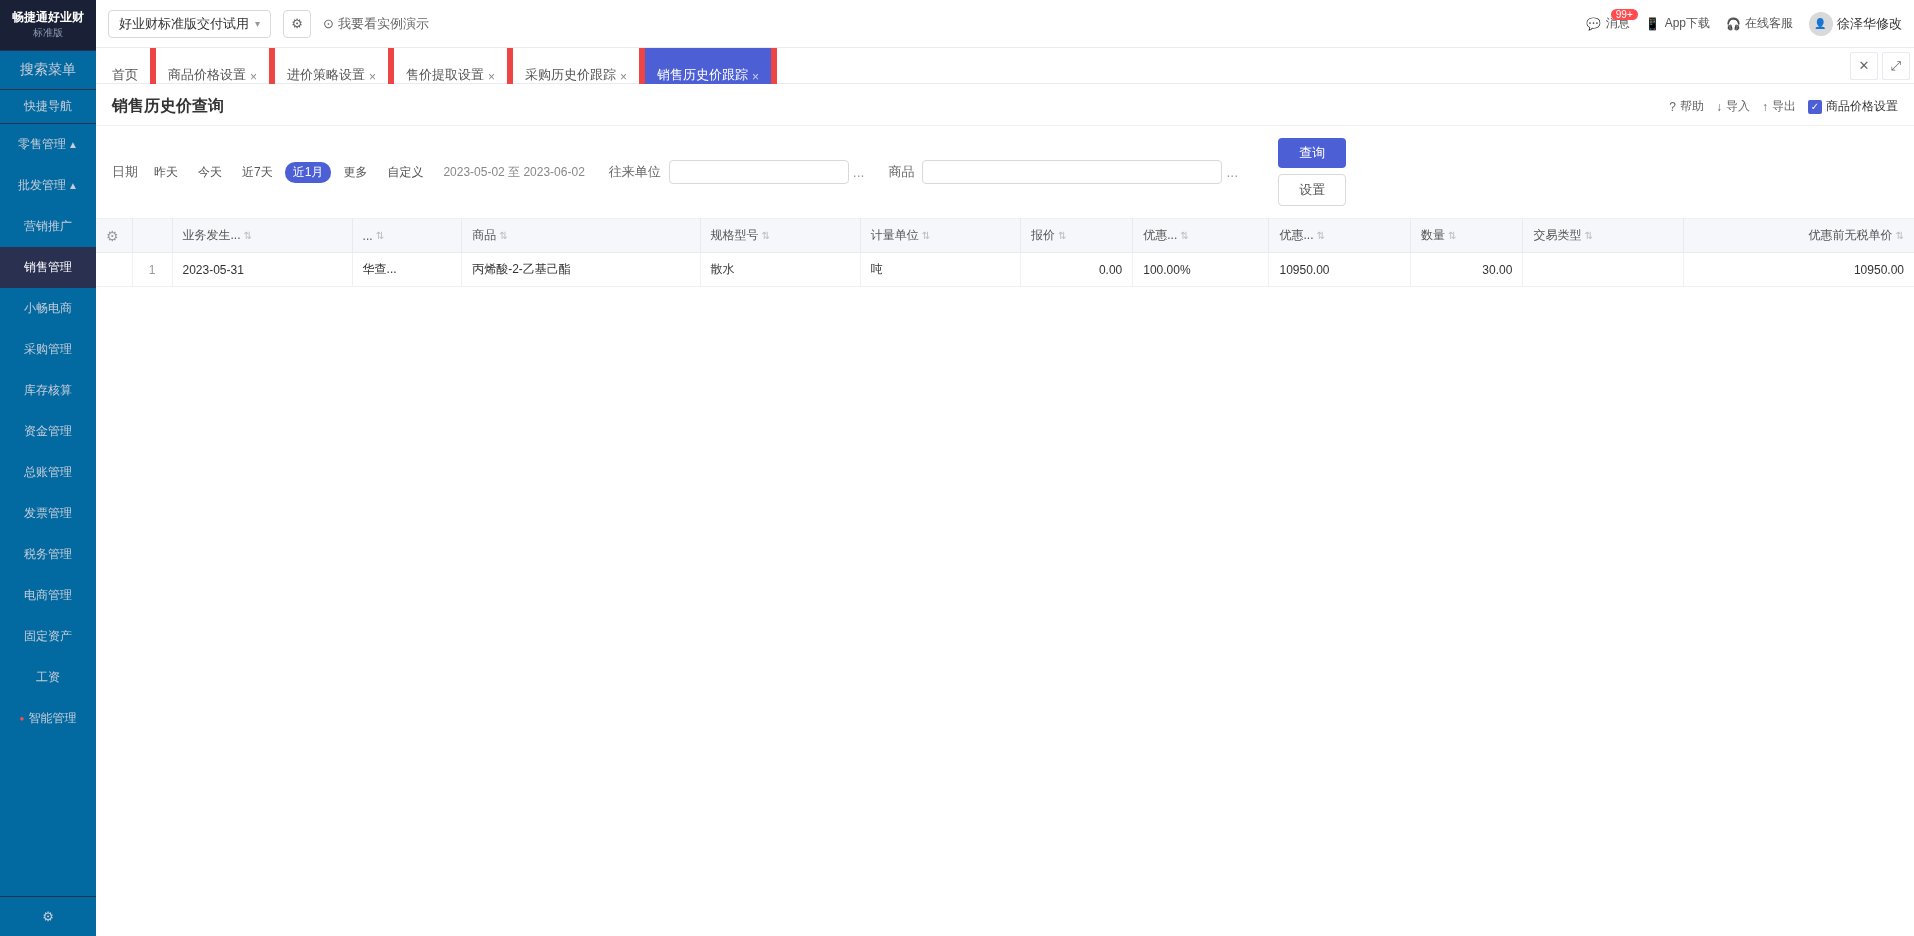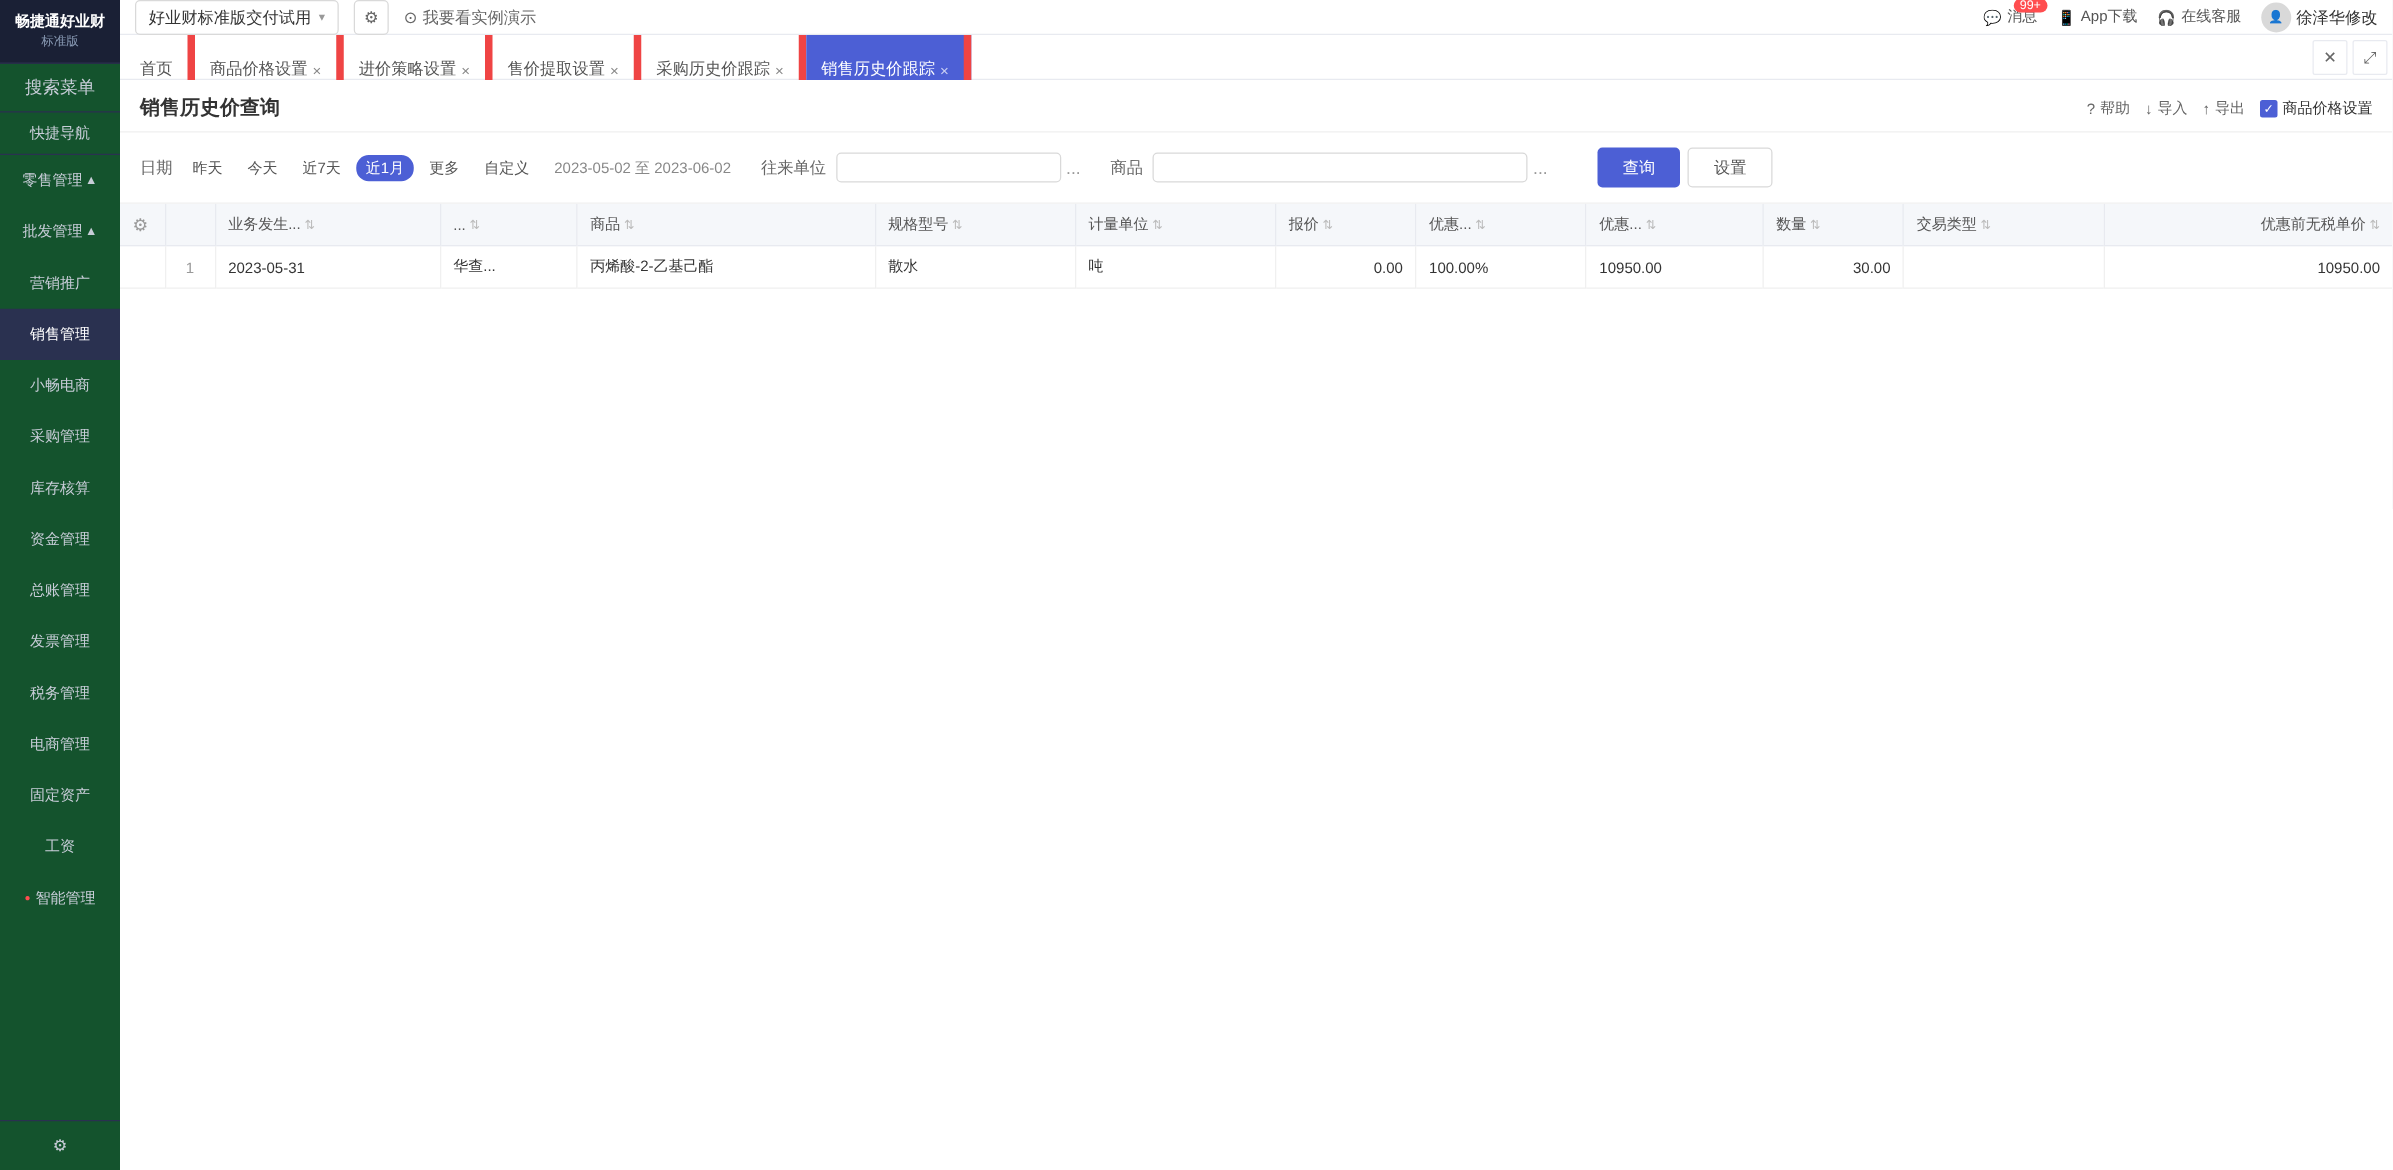--- a/index.html
+++ b/index.html
@@ -1,35 +1,35 @@
 <!DOCTYPE html>
 <html><head>
   <meta charset="utf-8">
   <style>
     * { box-sizing: border-box; margin: 0; padding: 0; }
     body { font-family: "Microsoft YaHei", "PingFang SC", sans-serif; font-size: 13px; background: #f0f2f5; display: flex; height: 936px; overflow: hidden; }
 
     
-    .sidebar { width: 96px; background: #14532d; color: #c8cdd8; display: flex; flex-direction: column; height: 100%; flex-shrink: 0; }
+    .sidebar { width: 96px; background: #0369a1; color: #c8cdd8; display: flex; flex-direction: column; height: 100%; flex-shrink: 0; }
     .sidebar-logo { padding: 10px 8px; background: #1a2035; border-bottom: 1px solid #2a3150; text-align: center; cursor: pointer; }
     .sidebar-logo .logo-title { color: #fff; font-size: 12px; font-weight: bold; line-height: 1.3; }
     .sidebar-logo .logo-sub { color: #8a9bb5; font-size: 10px; }
     .sidebar-search { padding: 10px 8px; color: #c8cdd8; font-size: 14px; text-align: center; cursor: pointer; border-bottom: 1px solid #2a3150; }
     .sidebar-nav { padding: 8px 0; border-bottom: 1px solid #2a3150; text-align: center; font-size: 12px; cursor: pointer; color: #c8cdd8; }
     .sidebar-item { padding: 12px 8px; text-align: center; font-size: 12px; cursor: pointer; color: #c8cdd8; display: flex; align-items: center; justify-content: center; gap: 2px; }
     .sidebar-item .arrow { font-size: 10px; }
     .sidebar-item.active { background: #2a3150; color: #fff; }
     .sidebar-item.has-dot::before { content: "●"; color: #ff4d4f; font-size: 8px; margin-right: 2px; }
     .sidebar-bottom { margin-top: auto; padding: 12px 8px; text-align: center; color: #c8cdd8; cursor: pointer; border-top: 1px solid #2a3150; }
 
     
     .main { flex: 1; display: flex; flex-direction: column; overflow: hidden; }
 
     
-    .top-header { background: #fff; height: 28px; display: flex; align-items: center; padding: 0 12px; border-bottom: 1px solid #e8eaf0; gap: 12px; }
+    .top-header { background: #fff; height: 48px; display: flex; align-items: center; padding: 0 12px; border-bottom: 1px solid #e8eaf0; gap: 12px; }
     .tab-selector { display: flex; align-items: center; gap: 6px; padding: 4px 10px; border: 1px solid #d9d9d9; border-radius: 4px; cursor: pointer; font-size: 13px; color: #333; }
     .tab-selector .arrow { color: #999; font-size: 10px; }
     .gear-btn { width: 28px; height: 28px; display: flex; align-items: center; justify-content: center; border: 1px solid #d9d9d9; border-radius: 4px; cursor: pointer; color: #666; }
     .demo-btn { display: flex; align-items: center; gap: 4px; color: #666; font-size: 13px; cursor: pointer; }
     .header-right { margin-left: auto; display: flex; align-items: center; gap: 16px; }
     .header-icon-btn { display: flex; align-items: center; gap: 4px; font-size: 12px; color: #555; cursor: pointer; position: relative; }
     .badge { background: #ff4d4f; color: #fff; border-radius: 8px; padding: 0 5px; font-size: 10px; position: absolute; top: -6px; right: -8px; }
     .user-btn { display: flex; align-items: center; gap: 4px; font-size: 13px; color: #333; cursor: pointer; }
     .avatar { width: 24px; height: 24px; border-radius: 50%; background: #d9d9d9; display: flex; align-items: center; justify-content: center; font-size: 10px; color: #666; }
 
@@ -60,21 +60,21 @@
     .filter-label { color: #666; font-size: 13px; white-space: nowrap; }
     .date-options { display: flex; align-items: center; gap: 4px; }
     .date-btn { padding: 2px 8px; border-radius: 3px; cursor: pointer; font-size: 12px; color: #555; }
     .date-btn.active { background: #4c5fd5; color: #fff; border-radius: 10px; }
     .date-range { font-size: 12px; color: #888; margin-left: 4px; }
     .filter-input-group { display: flex; align-items: center; gap: 4px; }
     .filter-input { border: 1px solid #d9d9d9; border-radius: 4px; padding: 4px 8px; font-size: 12px; color: #333; min-width: 180px; outline: none; }
     .filter-dots { color: #999; cursor: pointer; font-size: 14px; }
     .query-btn { background: #4c5fd5; color: #fff; border: none; border-radius: 4px; padding: 6px 20px; font-size: 13px; cursor: pointer; }
     .set-btn { background: #fff; color: #555; border: 1px solid #d9d9d9; border-radius: 4px; padding: 6px 20px; font-size: 13px; cursor: pointer; }
-    .btn-group { display: flex; flex-direction: row; gap: 6px; margin-left: 16px; }
+    .btn-group { display: flex; flex-direction: column; gap: 6px; margin-left: 16px; }
 
     
     .table-area { flex: 1; overflow: auto; padding: 0 0; }
     table { width: 100%; border-collapse: collapse; font-size: 12px; }
     thead tr { background: #f5f7fa; border-bottom: 1px solid #e8eaf0; }
     thead th { padding: 8px 10px; color: #555; font-weight: 500; text-align: left; white-space: nowrap; border-right: 1px solid #e8eaf0; user-select: none; }
     thead th:last-child { border-right: none; }
     .th-inner { display: flex; align-items: center; gap: 3px; }
     .sort-icon { color: #bbb; font-size: 10px; }
     tbody tr { border-bottom: 1px solid #f0f0f0; }

